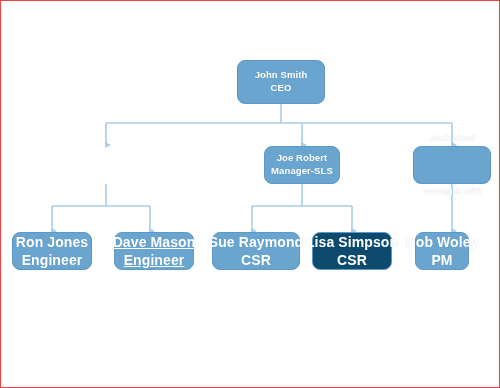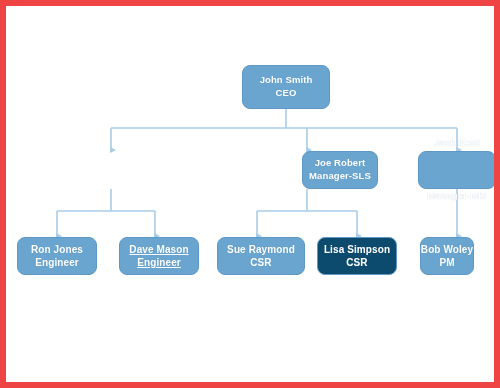--- a/index.html
+++ b/index.html
@@ -6,21 +6,21 @@
     margin: 0;
     padding: 0;
     background: #ffffff;
   }
   #chart-canvas {
     position: relative;
     width: 500px;
     height: 388px;
     background: #ffffff;
     box-sizing: border-box;
-    border: 6px solid #ef4444;
+    border: 1px solid #ef4444;
     overflow: hidden;
     font-family: "Liberation Sans", sans-serif;
   }
   #connector-layer {
     position: absolute;
     left: 0;
     top: 0;
     width: 500px;
     height: 388px;
     z-index: 1;
@@ -43,21 +43,21 @@
     letter-spacing: 0.1px;
     text-shadow: 0 0 1px rgba(60,110,150,0.35);
   }
   .org-node .node-name,
   .org-node .node-title {
     display: block;
     white-space: nowrap;
   }
   .tier-ceo       { font-size: 9.5px; }
   .tier-manager   { font-size: 9.5px; }
-  .tier-employee  { font-size: 10px; }
+  .tier-employee  { font-size: 14px; }
 </style>
 </head>
 <body>
 
 <div id="chart-canvas">
 
   <svg id="connector-layer" viewBox="0 0 500 388" width="500" height="388" aria-hidden="true">
     <defs>
       <marker id="arrow-down" viewBox="0 0 8 8" refX="4" refY="6" markerWidth="5" markerHeight="5" orient="auto-start-reverse">
         <path d="M 1 7 L 4 1 L 7 7 Z" fill="#a8cde8"></path>
@@ -79,21 +79,21 @@
         <path d="M 351 205 L 351 230" marker-end="url(#arrow-down)"></path>
         <path d="M 451 183 L 451 230" marker-end="url(#arrow-down)"></path>
       </g>
   </svg>
 
   <div class="org-node tier-ceo" style="left: 236px; top: 59px; width: 88px; height: 44px; background: rgb(106, 165, 208); border-color: rgb(93, 152, 198); color: rgb(255, 255, 255);">
     <span class="node-name">John Smith</span>
     <span class="node-title">CEO</span>
   </div>
 
-  <div class="org-node tier-manager" style="left: 263px; top: 145px; width: 76px; height: 38px; background: rgb(106, 165, 208); border-color: rgb(93, 152, 198); color: rgb(255, 255, 255); margin-left: 33px;">
+  <div class="org-node tier-manager" style="left: 263px; top: 145px; width: 76px; height: 38px; background: rgb(106, 165, 208); border-color: rgb(93, 152, 198); color: rgb(255, 255, 255);">
     <span class="node-name">Joe Robert</span>
     <span class="node-title">Manager-SLS</span>
   </div>
   <div class="org-node tier-manager" style="left: 412px; top: 145px; width: 78px; height: 38px; background: rgb(106, 165, 208); border-color: rgb(93, 152, 198); color: rgb(255, 255, 255); gap: 40px;">
     <span class="node-name">Jack Kent</span>
     <span class="node-title">Manager-Mkt</span>
   </div>
 
   <div class="org-node tier-employee" style="left: 11px; top: 231px; width: 80px; height: 38px; background: rgb(106, 165, 208); border-color: rgb(93, 152, 198); color: rgb(255, 255, 255);">
     <span class="node-name">Ron Jones</span>

